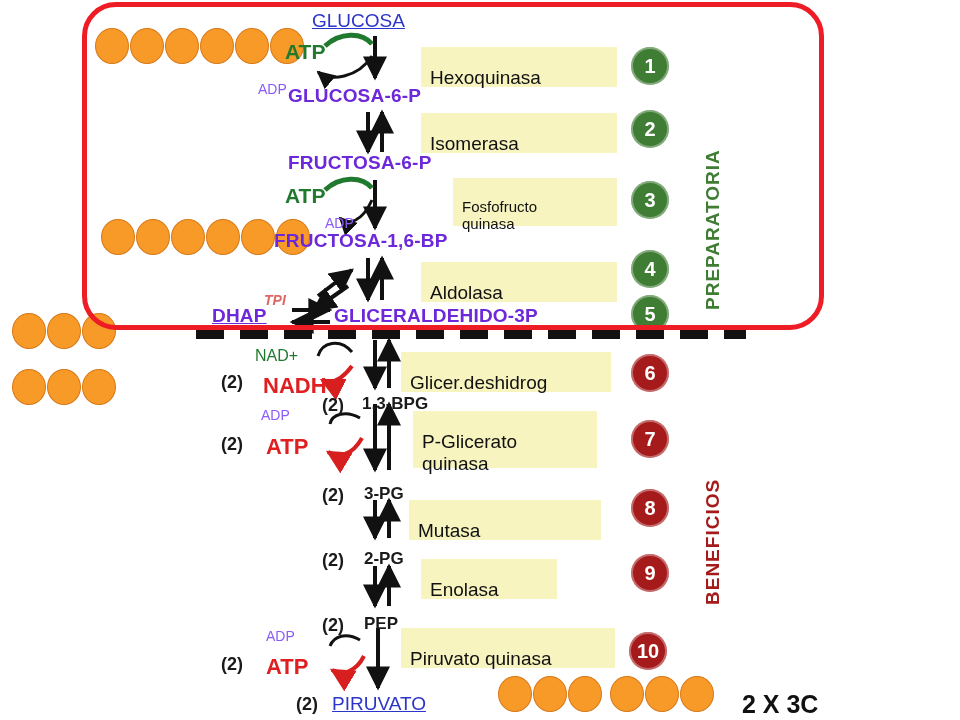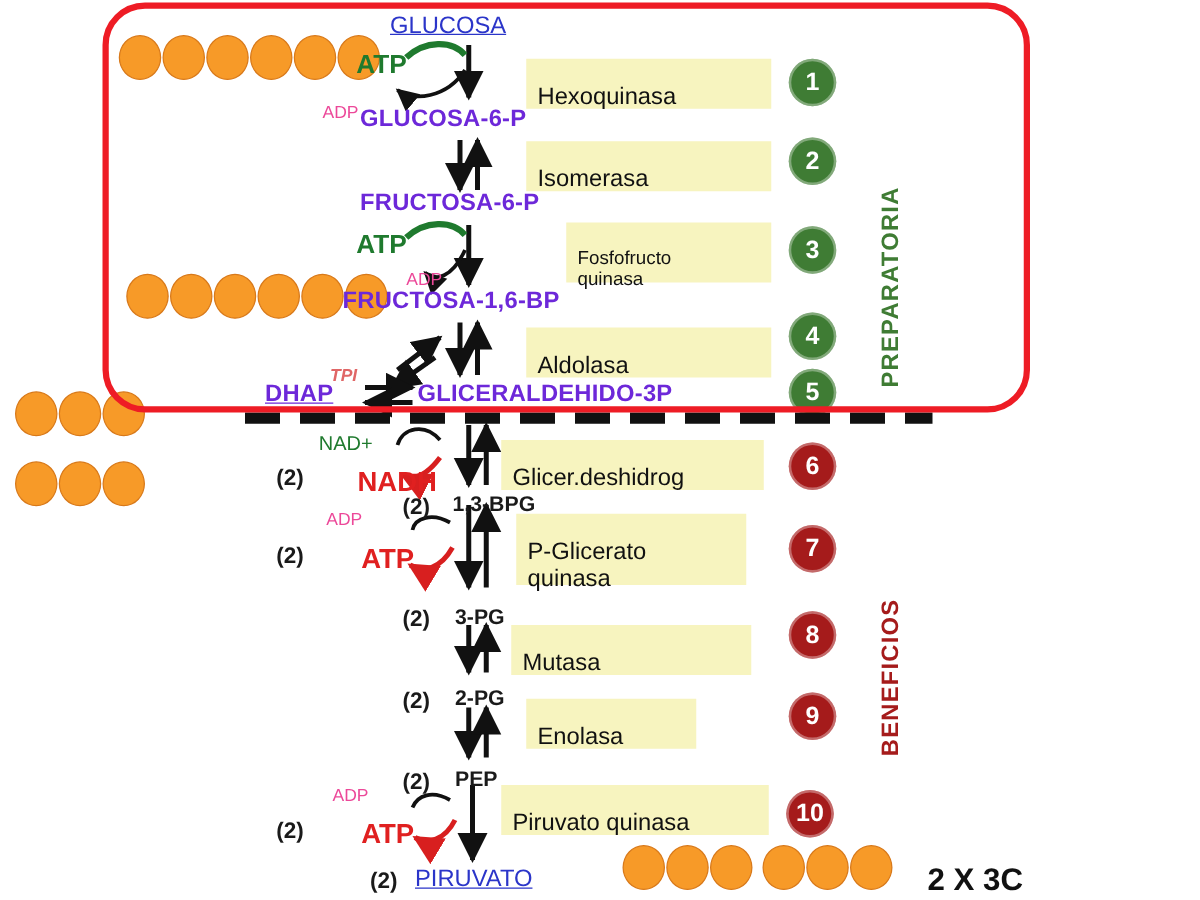--- a/index.html
+++ b/index.html
@@ -40,24 +40,23 @@
     color:#1f7a2e;
     font-weight:bold;
     font-size:21px;
     white-space:nowrap;
   }
   .redbold{
     color:#e02020;
     font-weight:bold;
     font-size:22px;
     white-space:nowrap;
-    margin-left:23px;
   }
   .adp{
-    color:#ec4899;
+    color:#8b5cf6;
     font-size:14px;
     white-space:nowrap;
   }
   .nad{
     color:#1f7a2e;
     font-size:16px;
     white-space:nowrap;
   }
   .tpi{
     color:#e06666;

